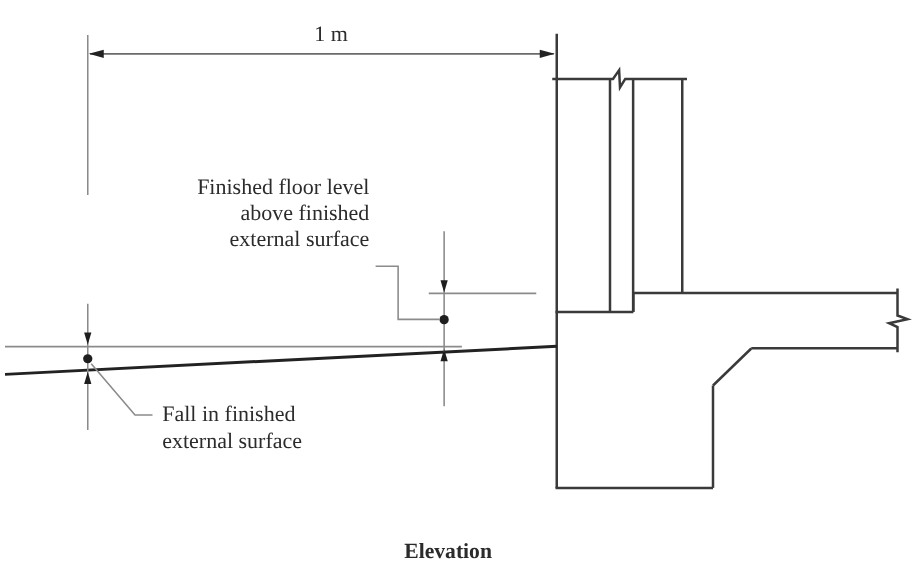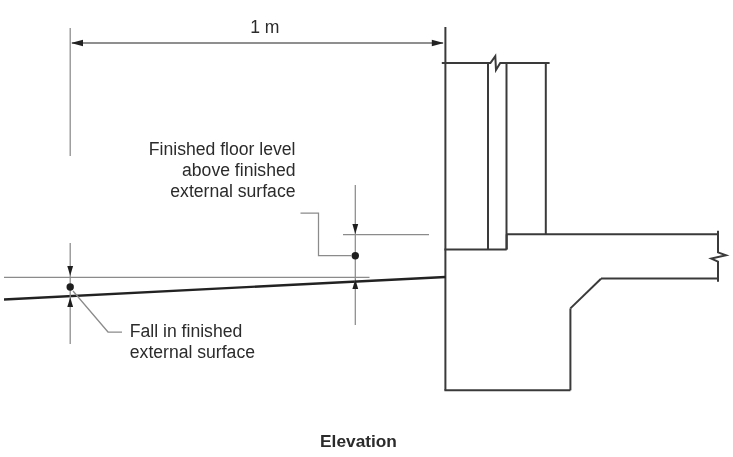--- a/index.html
+++ b/index.html
@@ -1,17 +1,17 @@
 <!DOCTYPE html>
 <html><head>
 <meta charset="utf-8">
 <style>
 html,body{margin:0;padding:0;background:#ffffff;}
 #page{position:relative;width:733px;height:457px;background:#ffffff;overflow:hidden;
-      font-family:Liberation Sans, sans-serif;text-align:right;}
+      font-family:Liberation Serif, serif;text-align:right;}
 #page svg{position:absolute;left:0;top:0;}
 text{fill:#2b2b2b;}
 </style>
 </head>
 <body>
 <div id="page">
 <svg width="733" height="457" viewBox="0 0 733 457">
 
 <line x1="70.2" y1="28" x2="70.2" y2="156" stroke="#8b8b8b" stroke-width="1.25"></line>
 

